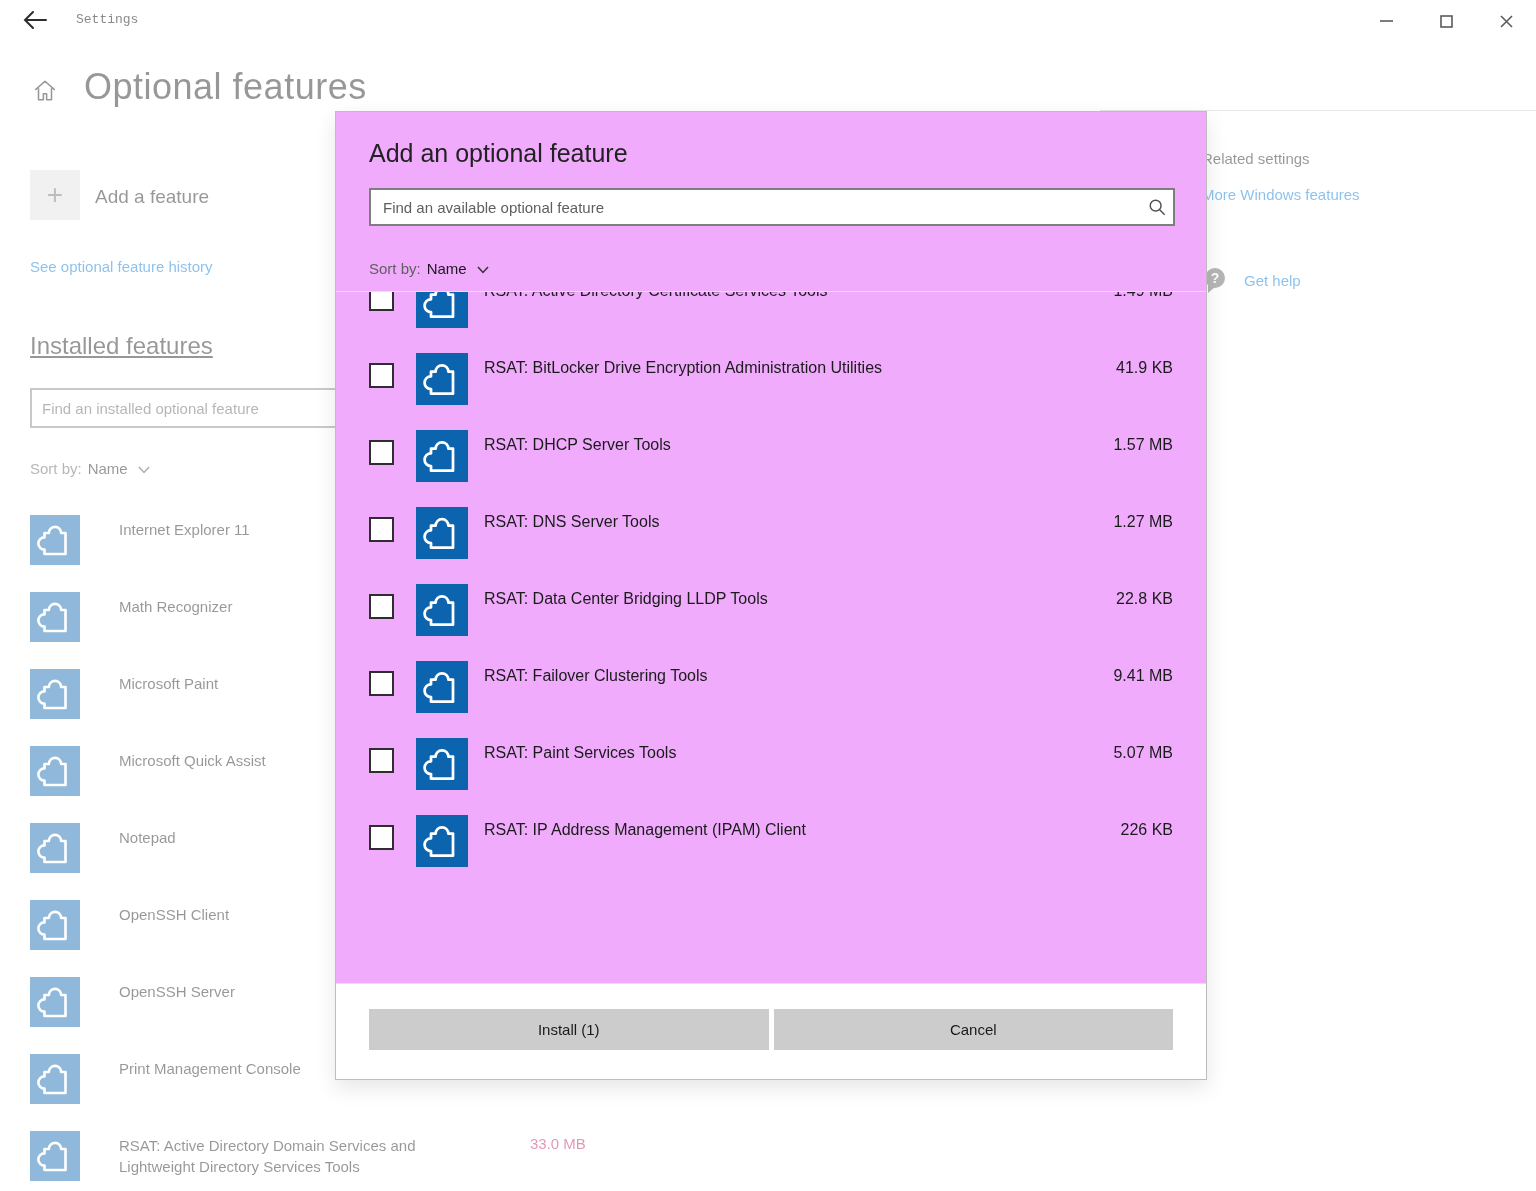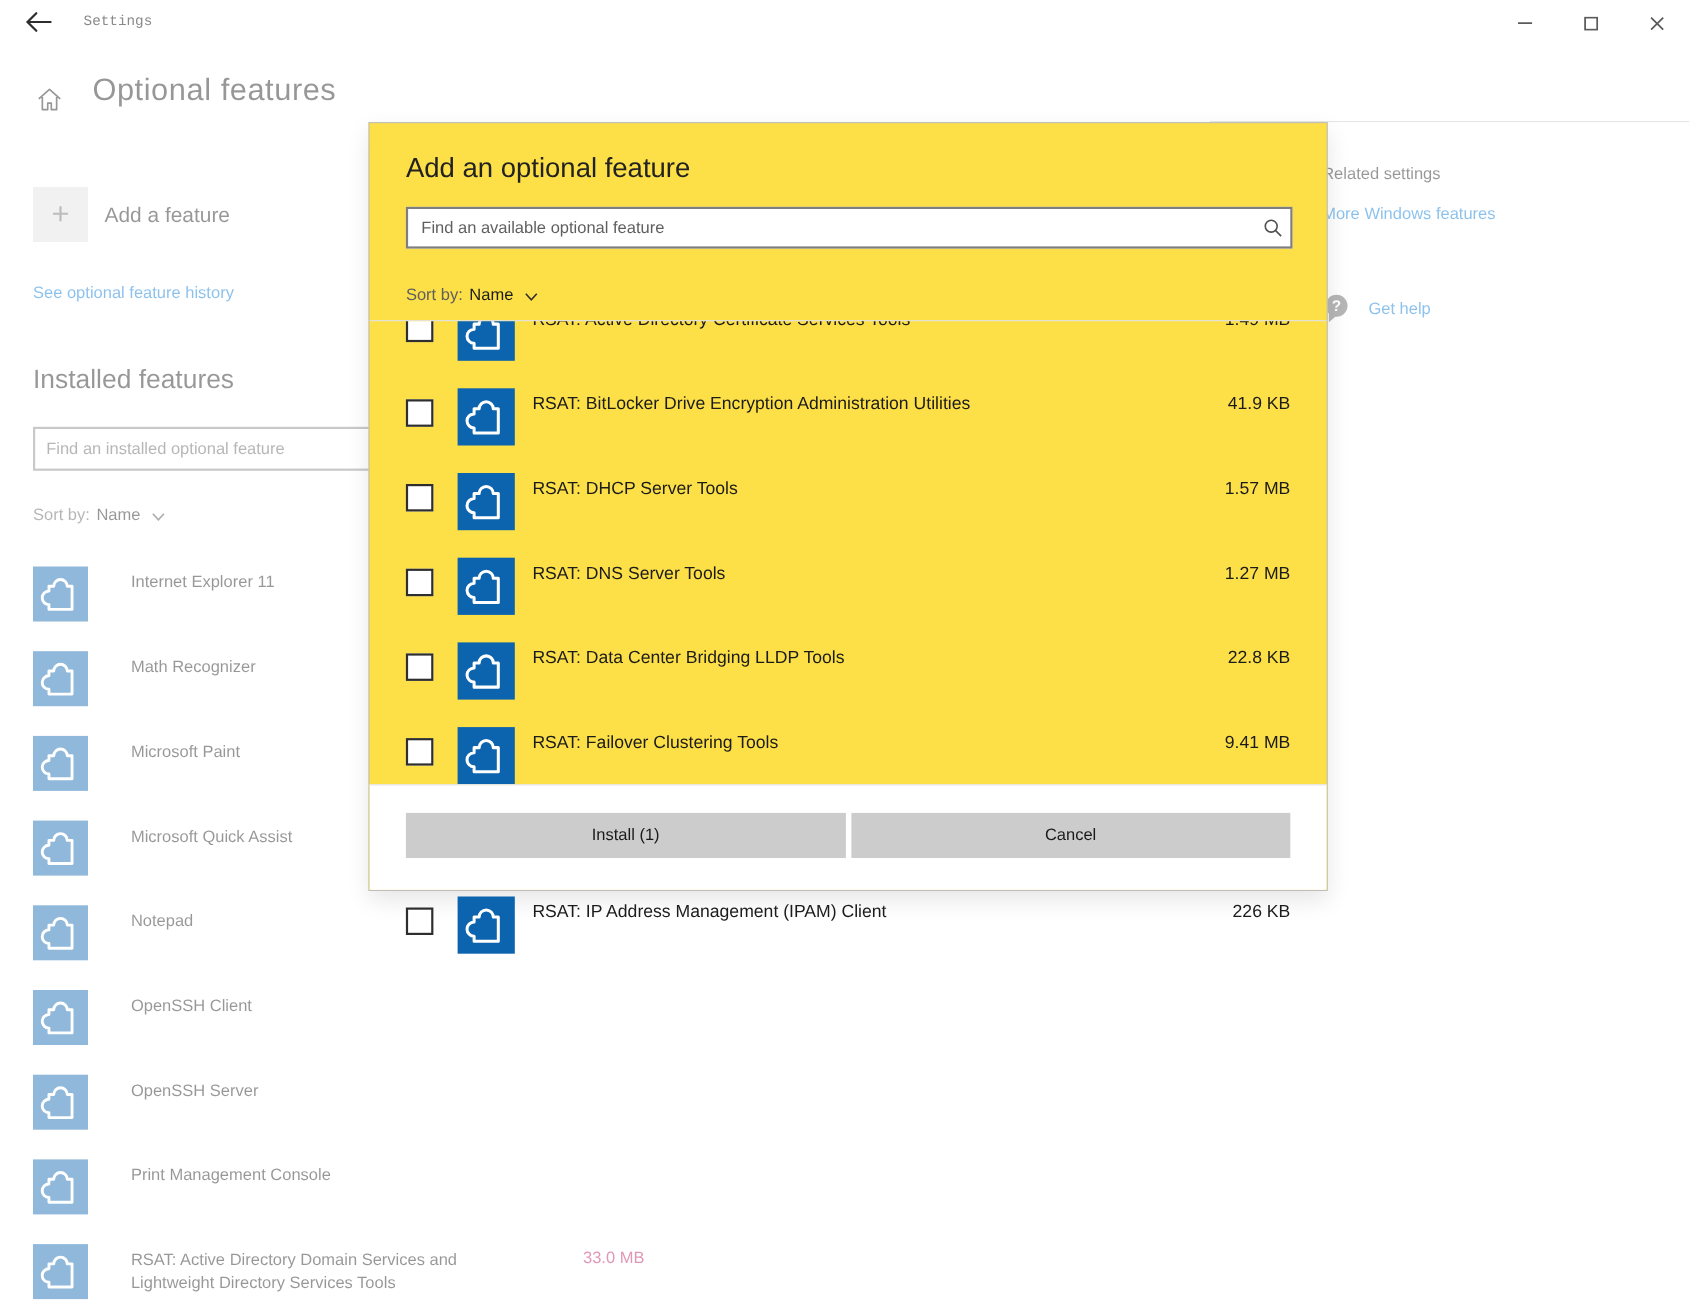--- a/index.html
+++ b/index.html
@@ -8,21 +8,21 @@
 
   
   .back-btn{position:absolute;left:20px;top:8px;width:30px;height:26px;background:none;border:none;cursor:pointer;padding:0;}
   .app-title{position:absolute;left:76px;top:12px;font-size:13px;color:#8a8a8a;font-family:Liberation Mono, monospace;}
   .win-controls{position:absolute;right:0;top:0;display:flex;}
   .win-btn{width:60px;height:42px;background:none;border:none;display:flex;align-items:center;justify-content:center;cursor:pointer;}
 
   
   .dim{position:absolute;inset:0;opacity:0.45;}
   .home-icon{position:absolute;left:32px;top:78px;}
-  .page-title{position:absolute;left:84px;top:66px;font-size:28px;font-weight:300;color:#1a1a1a;letter-spacing:.5px;}
+  .page-title{position:absolute;left:84px;top:66px;font-size:36px;font-weight:300;color:#1a1a1a;letter-spacing:.5px;}
   .top-rule{position:absolute;left:1100px;right:0;top:110px;height:1px;background:#c9c9c9;}
 
   .add-tile{position:absolute;left:30px;top:170px;width:50px;height:50px;background:#e2e2e2;display:flex;align-items:center;justify-content:center;}
   .plus{font-size:28px;color:#6f6f6f;font-weight:300;line-height:1;}
   .add-label{position:absolute;left:95px;top:186px;font-size:19px;color:#1a1a1a;}
   .history-link{position:absolute;left:30px;top:258px;font-size:15px;color:#0078d7;cursor:pointer;}
   .installed-heading{position:absolute;left:30px;top:332px;font-size:24px;font-weight:300;color:#1a1a1a;}
   .left-search{position:absolute;left:30px;top:388px;width:448px;height:36px;border:2px solid #8a8a8a;background:#fff;font-size:15px;color:#1a1a1a;padding:0 10px;outline:none;}
   .left-search::placeholder{color:#5f5f5f;}
   .sort-row{position:absolute;font-size:15px;color:#5f5f5f;display:flex;align-items:center;gap:6px;}
@@ -35,21 +35,21 @@
   .i-tile{position:absolute;left:0;top:0;width:50px;height:50px;background:#0c63ae;display:flex;align-items:center;justify-content:center;}
   .i-label{position:absolute;left:65px;top:4px;width:350px;font-size:15px;line-height:21px;color:#1a1a1a;margin-left:24px;}
   .i-size{position:absolute;left:500px;top:4px;font-size:15px;color:#be185d;}
 
   .related-heading{position:absolute;left:1202px;top:150px;font-size:15px;color:#1a1a1a;}
   .more-link{position:absolute;left:1202px;top:186px;font-size:15px;color:#0078d7;cursor:pointer;}
   .gethelp{position:absolute;left:1202px;top:266px;display:flex;align-items:center;gap:16px;cursor:pointer;}
   .gethelp-label{font-size:15px;color:#0078d7;}
 
   
-  .modal{position:absolute;left:335px;top:111px;width:872px;height:699px;background:#fde047;border:1px solid #bdbdbd;box-shadow:0 8px 20px rgba(0,0,0,.10);z-index:5;box-sizing:border-box;}
+  .modal{position:absolute;left:335px;top:111px;width:872px;height:969px;background:#f0abfc;border:1px solid #bdbdbd;box-shadow:0 8px 20px rgba(0,0,0,.10);z-index:5;box-sizing:border-box;}
   .modal-title{position:absolute;left:33px;top:27px;font-size:25px;font-weight:500;color:#222;}
   .modal-search{position:absolute;left:33px;top:76px;width:806px;height:38px;border:2px solid #7e7e7e;background:#fff;box-sizing:border-box;font-size:15px;color:#1a1a1a;padding:0 36px 0 12px;outline:none;}
   .modal-search::placeholder{color:#5f5f5f;}
   .search-glyph{position:absolute;left:812px;top:86px;pointer-events:none;}
   .sort-modal{left:33px;top:148px;position:absolute;}
 
   .dialog-list{position:absolute;left:0;right:0;top:179px;height:695px;overflow:hidden;border-top:1px solid #e3e3e3;}
   .d-row{position:relative;height:77px;}
   .d-row:first-child{margin-top:-26px;}
   .d-check{position:absolute;left:33px;top:20px;width:25px;height:25px;box-sizing:border-box;border:2px solid #2e2e2e;background:#fff;cursor:pointer;display:flex;align-items:center;justify-content:center;}
@@ -103,21 +103,21 @@
     <h1 class="page-title" style="margin:0;">Optional features</h1>
     <div class="top-rule"></div>
 
     <div class="add-tile">
       <span class="plus">+</span>
     </div>
     <span class="add-label">Add a feature</span>
 
     <a class="history-link">See optional feature history</a>
 
-    <h2 class="installed-heading" style="margin:0;">Installed features</h2>
+    <h2 class="installed-heading" style="margin:0;text-decoration:underline;">Installed features</h2>
 
     <input class="left-search" type="text" placeholder="Find an installed optional feature" style="">
 
     <div class="sort-row sort-left">
       <span>Sort by:</span>
       <span class="sort-value">Name</span>
       <svg class="chev" width="12" height="8" viewBox="0 0 12 8">
           <polyline points="1,1 6,6.5 11,1" fill="none" stroke="#4a4a4a" stroke-width="1.5"></polyline>
         </svg>
     </div>

